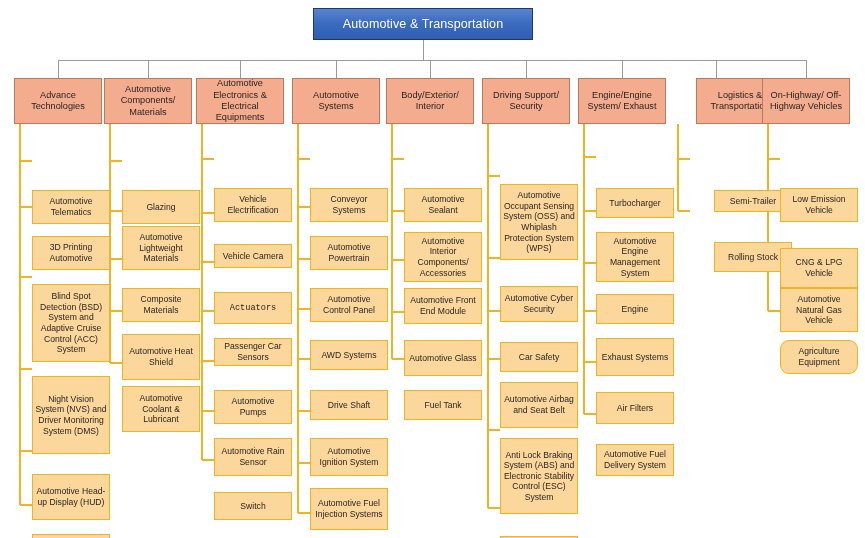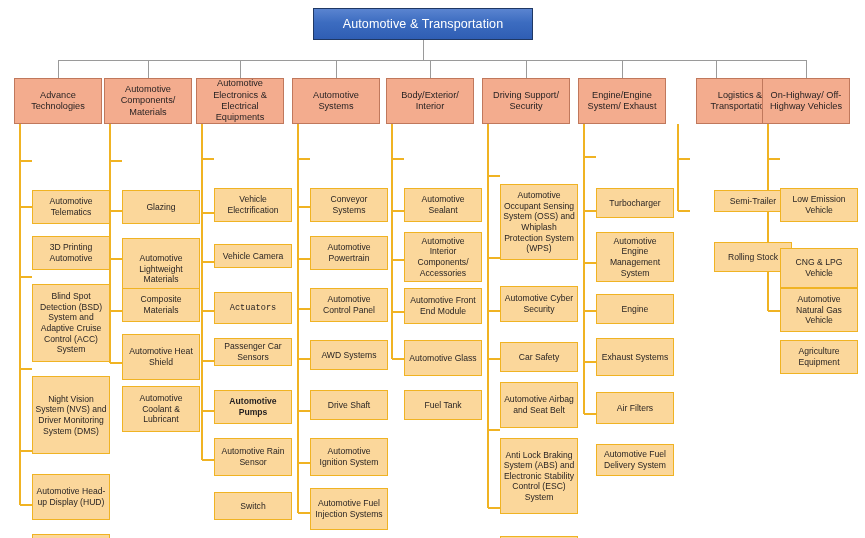--- a/index.html
+++ b/index.html
@@ -177,34 +177,34 @@
           <div class="leaf-box" style="top: 160px; height: 78px;">Blind Spot Detection (BSD) System and Adaptive Cruise Control (ACC) System</div>
           <div class="leaf-box" style="top: 252px; height: 78px;">Night Vision System (NVS) and Driver Monitoring System (DMS)</div>
           <div class="leaf-box" style="top: 350px; height: 46px;">Automotive Head-up Display (HUD)</div>
           <div class="leaf-box" style="top: 410px; height: 34px;">ADAS</div>
         </div>
       </div>
       <div class="column" style="left: 104px;">
         <div class="cat-box" style="height: 46px;">Automotive Components/ Materials</div>
         <div class="items">
           <div class="leaf-box" style="top: 66px; height: 34px;">Glazing</div>
-          <div class="leaf-box" style="top: 114px; height: 62px;">Automotive Lightweight Materials</div>
+          <div class="leaf-box" style="top: 102px; height: 44px;">Automotive Lightweight Materials</div>
           <div class="leaf-box" style="top: 164px; height: 34px;">Composite Materials</div>
           <div class="leaf-box" style="top: 210px; height: 46px;">Automotive Heat Shield</div>
           <div class="leaf-box" style="top: 262px; height: 46px;">Automotive Coolant &amp; Lubricant</div>
         </div>
       </div>
       <div class="column" style="left: 196px;">
         <div class="cat-box" style="height: 46px;">Automotive Electronics &amp; Electrical Equipments</div>
         <div class="items">
           <div class="leaf-box" style="top: 64px; height: 34px;">Vehicle Electrification</div>
           <div class="leaf-box" style="top: 120px; height: 24px;">Vehicle Camera</div>
           <div class="leaf-box" style="top: 168px; height: 32px; font-family: Liberation Mono, monospace;">Actuators</div>
           <div class="leaf-box" style="top: 214px; height: 28px;">Passenger Car Sensors</div>
-          <div class="leaf-box" style="top: 266px; height: 34px; font-weight: bold;">Automotive Pumps</div>
+          <div class="leaf-box" style="top: 266px; height: 34px;">Automotive Pumps</div>
           <div class="leaf-box" style="top: 314px; height: 38px;">Automotive Rain Sensor</div>
           <div class="leaf-box" style="top: 368px; height: 28px;">Switch</div>
         </div>
       </div>
       <div class="column" style="left: 292px;">
         <div class="cat-box" style="height: 46px;">Automotive Systems</div>
         <div class="items">
           <div class="leaf-box" style="top: 64px; height: 34px;">Conveyor Systems</div>
           <div class="leaf-box" style="top: 112px; height: 34px;">Automotive Powertrain</div>
           <div class="leaf-box" style="top: 164px; height: 34px;">Automotive Control Panel</div>
@@ -252,18 +252,18 @@
           <div class="leaf-box" style="top: 66px; height: 22px;">Semi-Trailer</div>
           <div class="leaf-box" style="top: 118px; height: 30px;">Rolling Stock</div>
         </div>
       </div>
       <div class="column" style="left: 762px;">
         <div class="cat-box" style="height: 46px;">On-Highway/ Off-Highway Vehicles</div>
         <div class="items">
           <div class="leaf-box" style="top: 64px; height: 34px;">Low Emission Vehicle</div>
           <div class="leaf-box" style="top: 124px; height: 40px;">CNG &amp; LPG Vehicle</div>
           <div class="leaf-box" style="top: 164px; height: 44px;">Automotive Natural Gas Vehicle</div>
-          <div class="leaf-box" style="top: 216px; height: 34px;">Agriculture Equipment</div>
+          <div class="leaf-box" style="top: 216px; height: 34px; border-radius: 9px;">Agriculture Equipment</div>
         </div>
       </div>
     </div>
 
 </div>
 
 </body></html>

